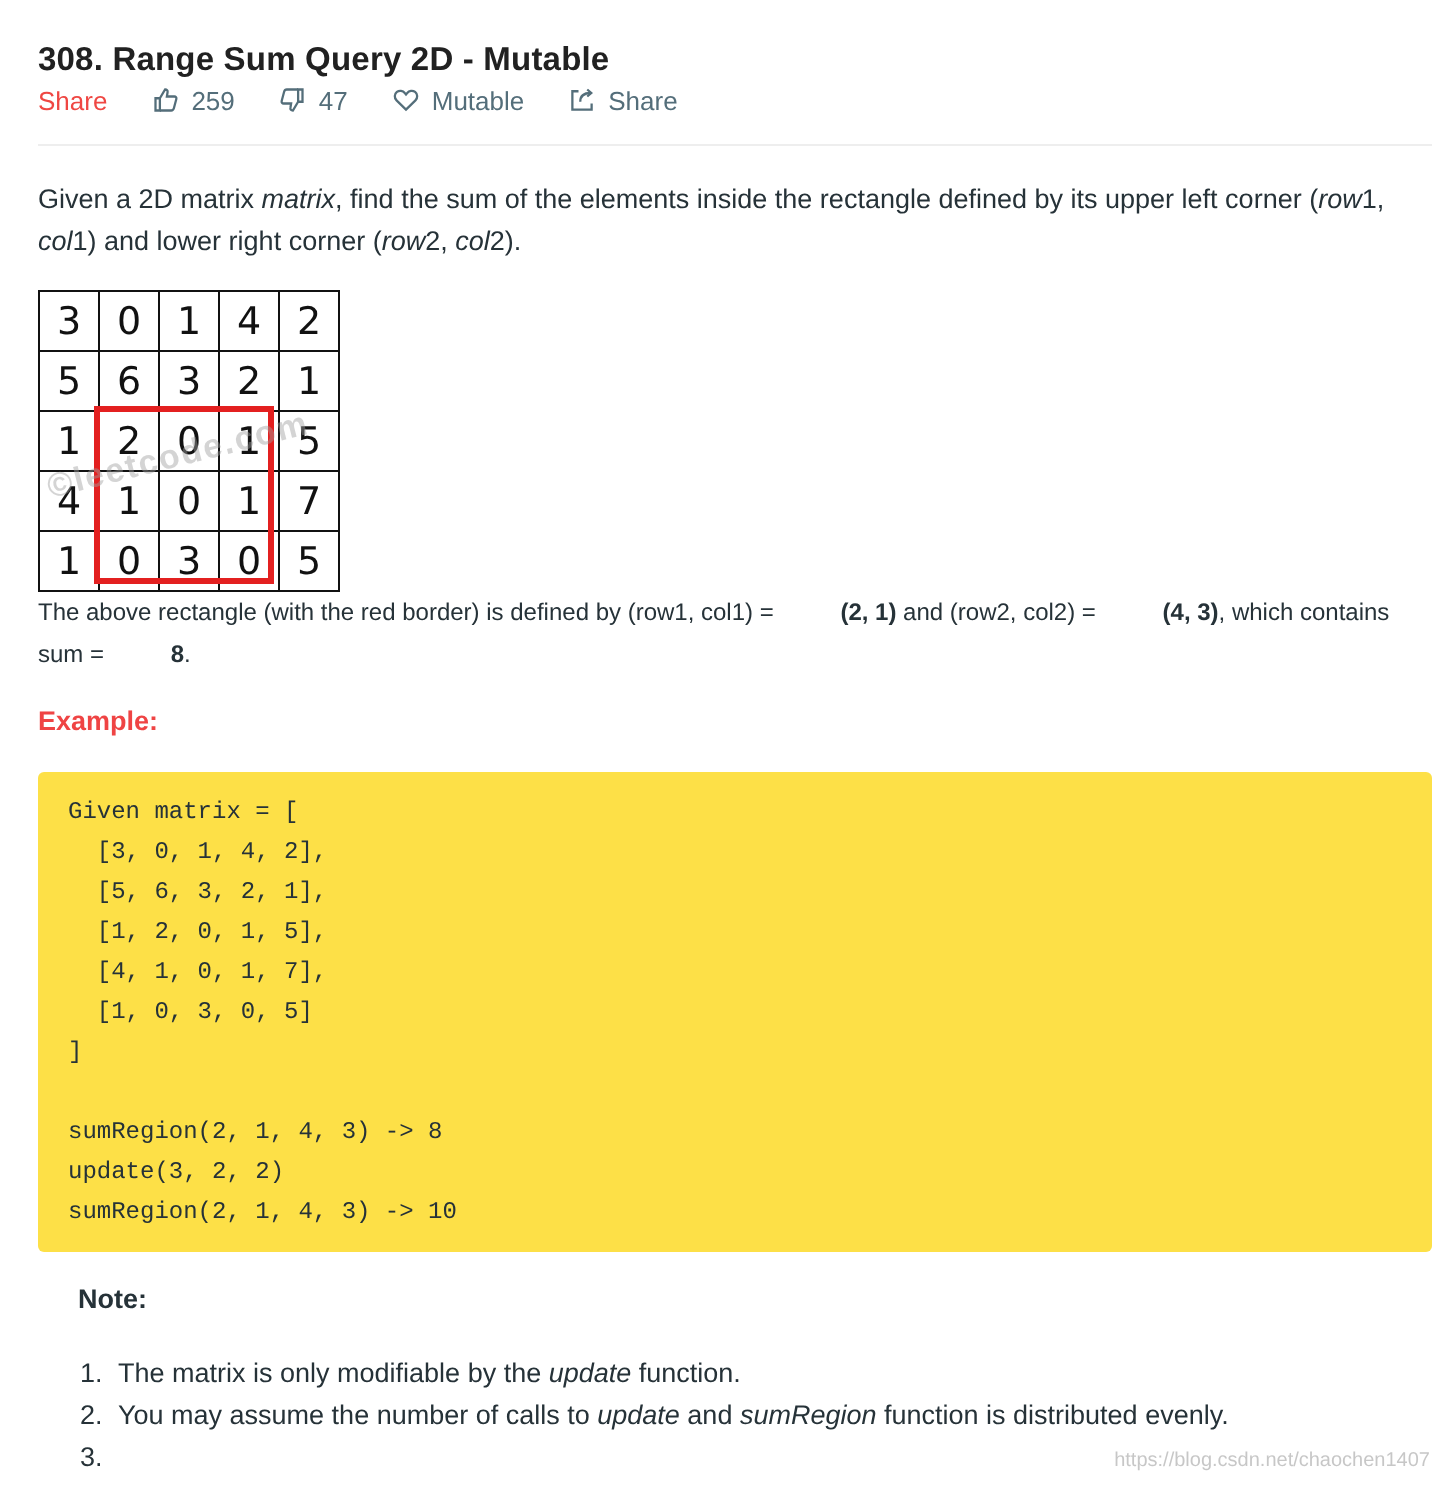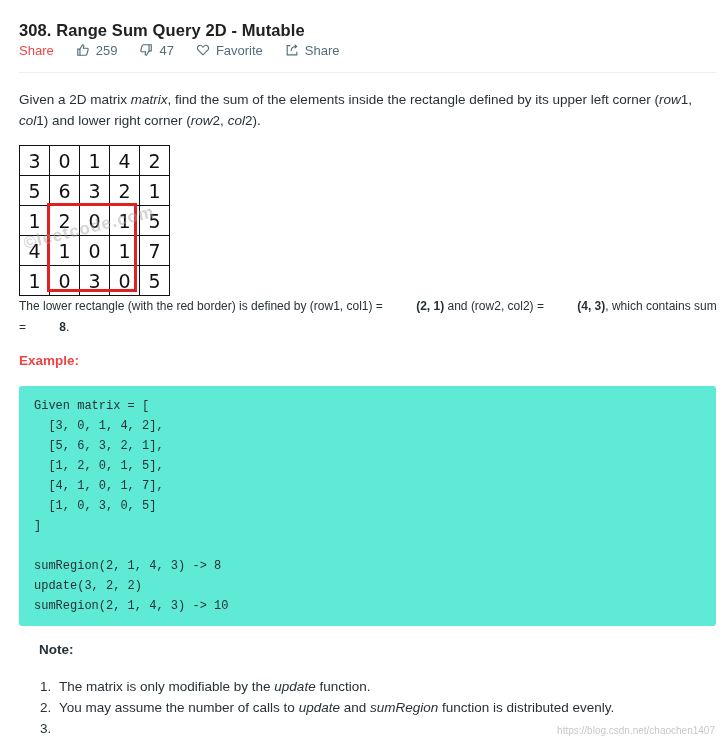--- a/index.html
+++ b/index.html
@@ -45,21 +45,21 @@
   .caption {
     position: absolute; left: 19px; top: 296px; width: 700px;
     font-size: 12px; line-height: 21px; color: #263238;
   }
   .caption b { font-weight: 700; margin-left: 30px; }
   .h-example {
     position: absolute; left: 19px; top: 353px; font-size: 13.5px; font-weight: 700; color: #ef4444;
   }
   .code {
     position: absolute; left: 19px; top: 386px; width: 697px; height: 240px;
-    background: #5eead4; border-radius: 3px; box-sizing: border-box;
+    background: #fde047; border-radius: 3px; box-sizing: border-box;
     padding: 10px 15px;
     font-family: "Liberation Mono", "DejaVu Sans Mono", monospace; font-size: 12px; line-height: 20px;
     color: #263238; white-space: pre; margin: 0;
   }
   .h-note {
     position: absolute; left: 19px; top: 642px; font-size: 13.5px; font-weight: 700; color: #263238; padding-left: 20px;
   }
   .notes {
     position: absolute; left: 40px; top: 676px; margin: 0; padding: 0 0 0 0; list-style: none;
     font-size: 13.5px; line-height: 21px; color: #263238;
@@ -88,21 +88,21 @@
     <svg viewBox="0 0 16 16" fill="none" stroke="#546e7a" stroke-width="1.3">
       <path d="M14 9h-2.5V2H14z"></path>
         <path d="M11.5 9l-3 5c-1 0-1.6-.6-1.4-1.6L7.5 10H3.2c-.8 0-1.3-.7-1.1-1.4l1.4-5.3C3.7 2.6 4.3 2 5 2h6.5"></path>
     </svg>
     <span>47</span>
   </span>
   <span class="item">
     <svg viewBox="0 0 16 16" fill="none" stroke="#546e7a" stroke-width="1.3">
       <path d="M8 13.5L2.6 8.2C1.2 6.8 1.3 4.6 2.8 3.4c1.4-1.1 3.4-.8 4.5.6L8 4.8l.7-.8c1.1-1.4 3.1-1.7 4.5-.6 1.5 1.2 1.6 3.4.2 4.8z"></path>
     </svg>
-    <span>Favorite</span>
+    <span>Mutable</span>
   </span>
   <span class="item">
     <svg viewBox="0 0 16 16" fill="none" stroke="#546e7a" stroke-width="1.3">
       <path d="M6 3H2.5v10.5h11V10"></path>
         <path d="M7 9c0-3 2-5 6-5"></path>
         <path d="M11 2l2.3 2L11 6"></path>
     </svg>
     <span>Share</span>
   </span>
 </div>
@@ -146,21 +146,21 @@
       <td>0</td>
       <td>3</td>
       <td>0</td>
       <td>5</td>
     </tr>
   </tbody>
 </table>
 <div class="red-rect"></div>
 <div class="watermark-img">©leetcode.com</div>
 
-<div class="caption"><span>The lower rectangle (with the red border) is defined by (row1, col1) = </span><b>(2, 1)</b><span> and (row2, col2) = </span><b>(4, 3)</b><span>, which contains sum = </span><b>8</b><span>.</span></div>
+<div class="caption"><span>The above rectangle (with the red border) is defined by (row1, col1) = </span><b>(2, 1)</b><span> and (row2, col2) = </span><b>(4, 3)</b><span>, which contains sum = </span><b>8</b><span>.</span></div>
 
 <div class="h-example">Example:</div>
 <pre class="code">Given matrix = [
   [3, 0, 1, 4, 2],
   [5, 6, 3, 2, 1],
   [1, 2, 0, 1, 5],
   [4, 1, 0, 1, 7],
   [1, 0, 3, 0, 5]
 ]
 

